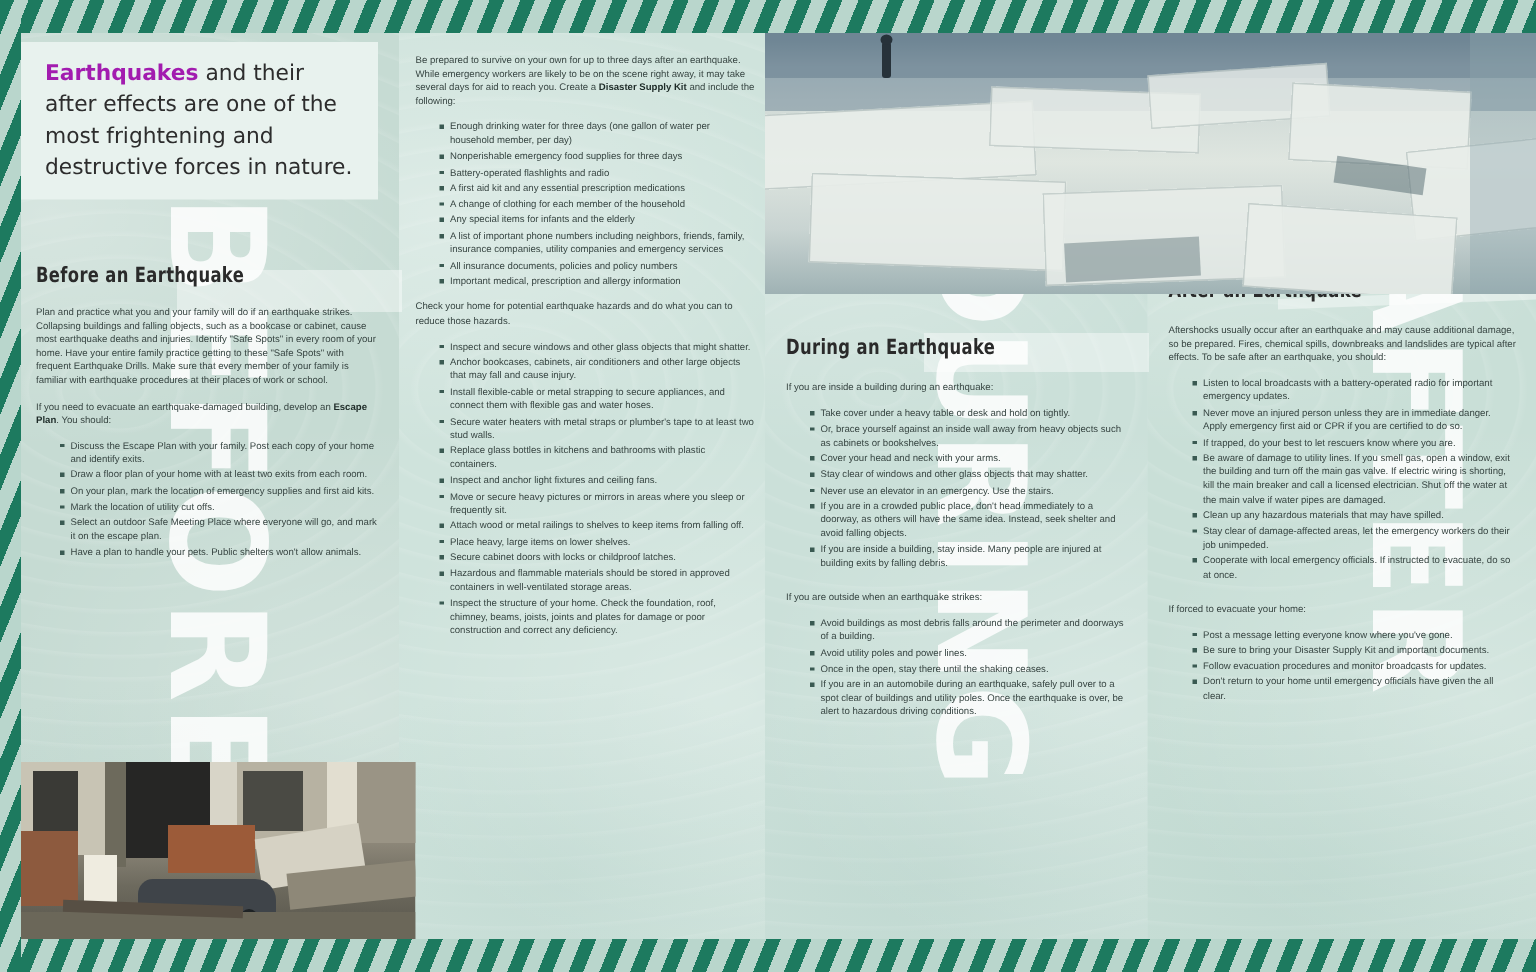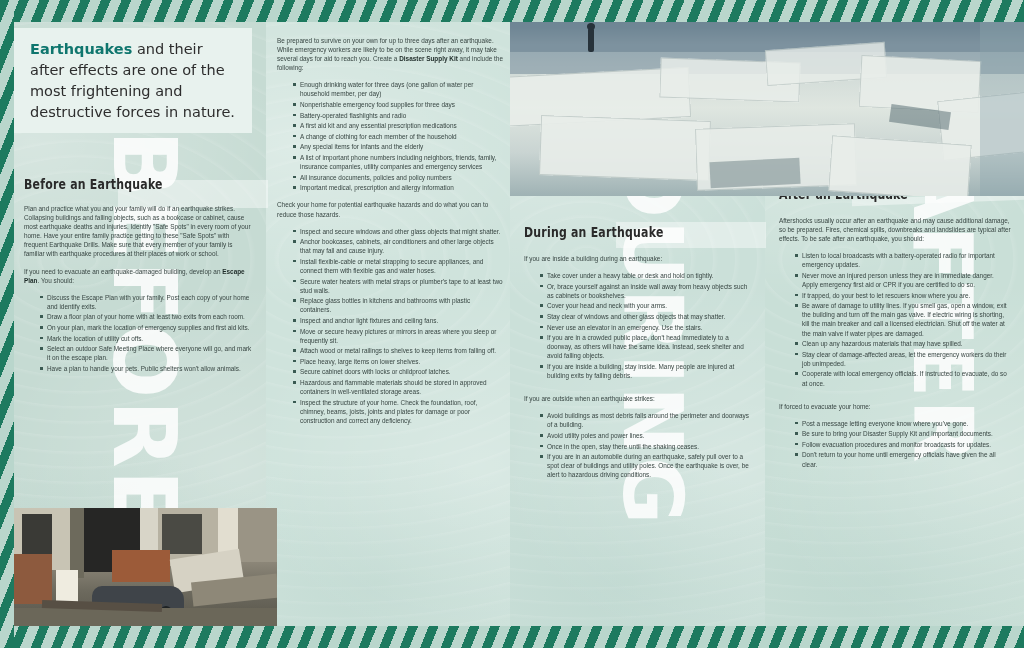--- a/index.html
+++ b/index.html
@@ -65,21 +65,21 @@
   .headline-box{
     position:absolute;left:14px;top:28px;width:238px;height:105px;
     background:#e8f2ee;z-index:6;
     display:flex;align-items:center;
     padding:0 16px;box-sizing:border-box;
   }
   .headline{
     font-size:14.5px;line-height:21px;color:#2d2d2d;
     font-family:"DejaVu Sans", sans-serif;
   }
-  .headline .hl-em{color:#0f766e;font-weight:bold;}
+  .headline .hl-em{color:#a21caf;font-weight:bold;}
 
   
   .sec-head{
     font-family:"DejaVu Sans", sans-serif;
     font-weight:bold;
     font-size:14px;
     color:#2a2a2a;
     letter-spacing:.3px;
     transform:scaleX(.78);
     transform-origin:left center;

